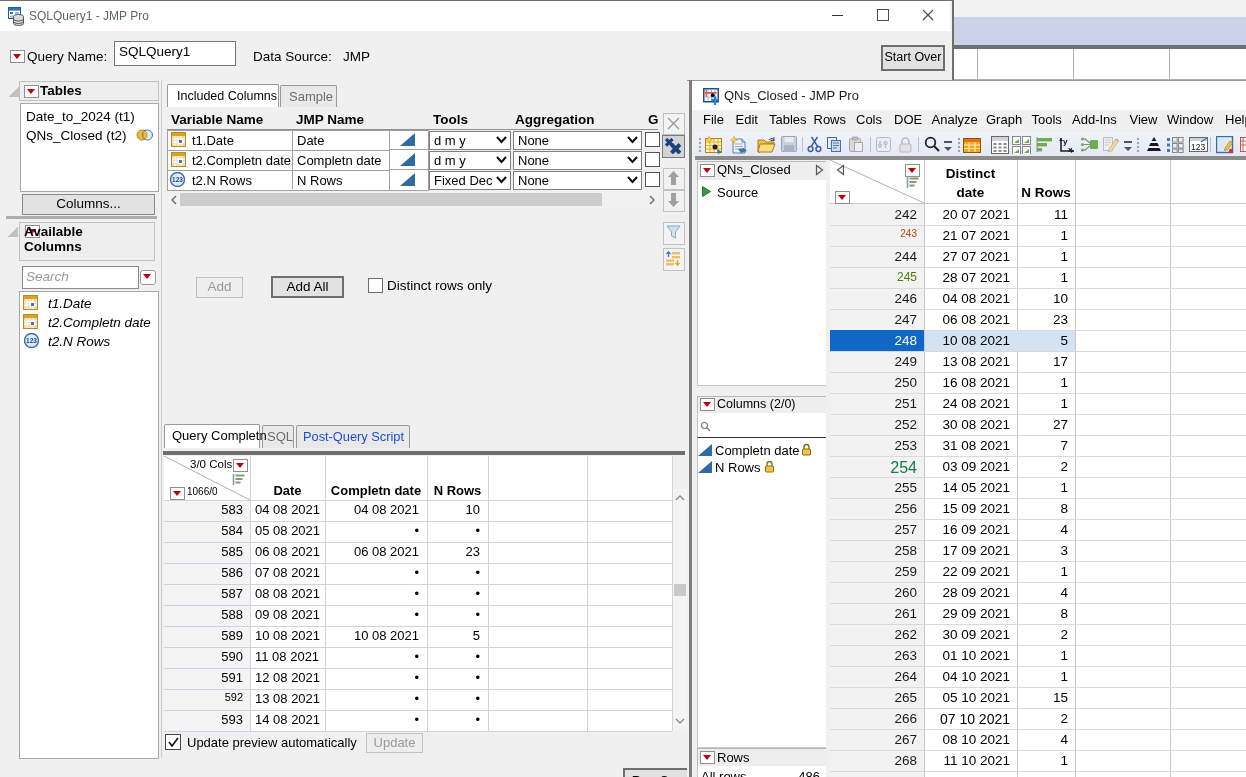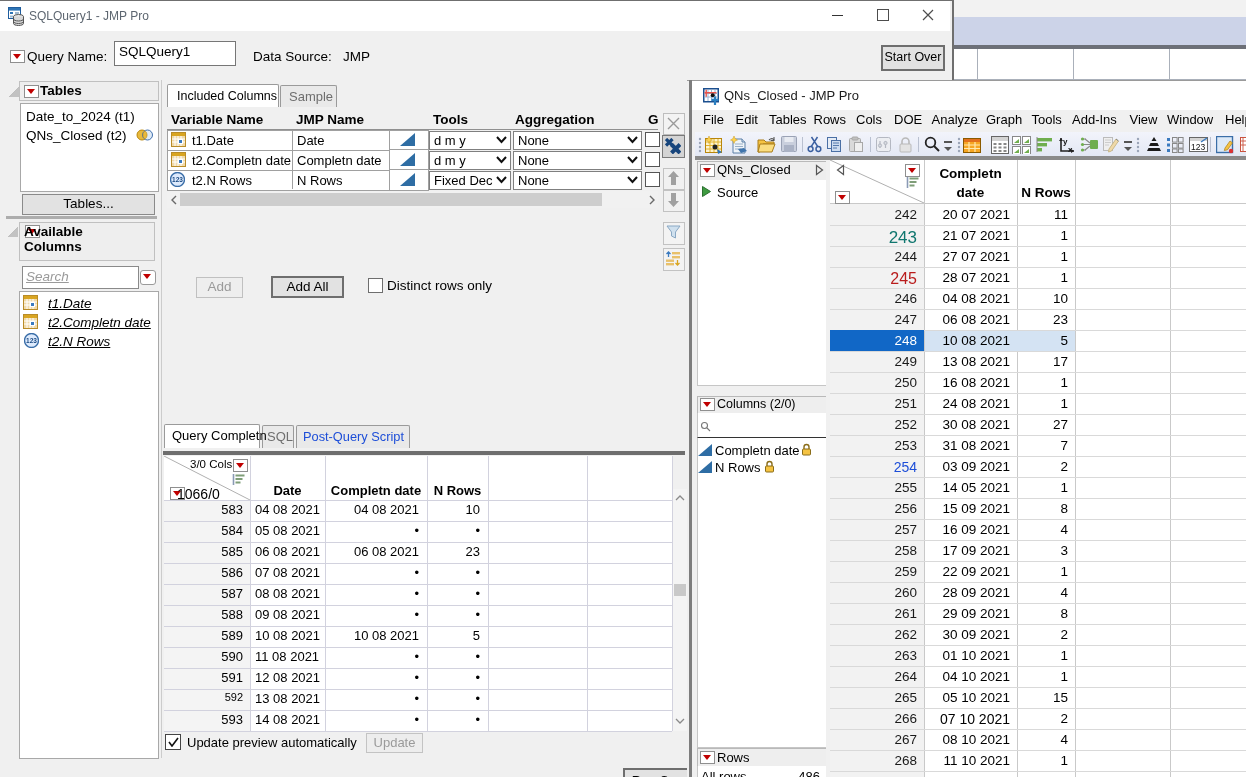--- a/index.html
+++ b/index.html
@@ -9,21 +9,21 @@
 .bd{border:1px solid #a8a8a8;background:#fff;}
 .hdr{background:#eeeeee;border:1px solid #c0c0c0;}
 .btn{background:#e2e2e2;border:1px solid #8a8a8a;text-align:center;}
 .rt{position:absolute;width:13px;height:11px;background:#fff;border:1px solid #8f8f8f;}
 .rt:after{content:"";position:absolute;left:2px;top:3px;width:0;height:0;
  border-left:4px solid transparent;border-right:4px solid transparent;border-top:5px solid #c00000;}
 .coll{position:absolute;width:0;height:0;border-left:10px solid transparent;border-bottom:10px solid #c2c2c2;filter:drop-shadow(0 0 0.5px #8a8a8a);}
 .cell{position:absolute;overflow:hidden;white-space:nowrap;}
 .r{text-align:right;}
 .b{font-weight:bold;}
-.i{font-style:italic;text-decoration:underline;}
+.i{font-style:italic;}
 svg{position:absolute;}
 </style>
 </head>
 <body>
 
 <div class="a" style="left:953px;top:0;width:293px;height:17px;background:#f2f2f2"></div>
 <div class="a" style="left:953px;top:17px;width:293px;height:28px;background:#ccd3e8"></div>
 <div class="a" style="left:953px;top:45px;width:293px;height:4px;background:#6d7078"></div>
 <div class="a" style="left:953px;top:49px;width:293px;height:31px;background:#fff"></div>
 <div class="a" style="left:977px;top:49px;width:1px;height:31px;background:#aab0ba"></div>
@@ -67,21 +67,21 @@
 <div class="rt" style="left:24px;top:85px"></div>
 <div class="a b" style="left:40px;top:83px;font-size:13.5px">Tables</div>
 <div class="a bd" style="left:20px;top:103px;width:137px;height:87px"></div>
 <div class="a" style="left:26px;top:109px;font-size:13.5px">Date_to_2024 (t1)</div>
 <div class="a" style="left:26px;top:128px;font-size:13.5px">QNs_Closed (t2)</div>
 <svg style="left:136px;top:128px" width="18" height="14" viewBox="0 0 18 14">
  <circle cx="6" cy="7" r="5" fill="#e8b93c" stroke="#b8860b"></circle>
  <circle cx="11.5" cy="7" r="5" fill="#dfeaf5" stroke="#3f6fae"></circle>
  <path d="M9 2.9a5 5 0 010 8.2 5 5 0 010-8.2z" fill="#e8b93c" stroke="#b8860b" stroke-width="0.6"></path>
 </svg>
-<div class="a btn" style="left:22px;top:194px;width:131px;height:18px;font-size:13.5px;padding-top:1px">Tables...</div>
+<div class="a btn" style="left:22px;top:194px;width:131px;height:18px;font-size:13.5px;padding-top:1px">Columns...</div>
 <div class="a" style="left:6px;top:216px;width:151px;height:3px;background:#adadad"></div>
 <div class="coll" style="left:8px;top:227px"></div>
 <div class="a hdr" style="left:19px;top:222px;width:134px;height:37px"></div>
 <div class="rt" style="left:25px;top:225px"></div>
 <div class="a b" style="left:24px;top:224px;font-size:13.5px">Available<br>Columns</div>
 <div class="a" style="left:22px;top:266px;width:115px;height:21px;background:#fff;border:1px solid #8a8a8a"></div>
 <div class="a i" style="left:26px;top:269px;color:#9a9a9a;font-size:13.5px">Search</div>
 <div class="a" style="left:140px;top:270px;width:14px;height:13px;background:#fff;border:1px solid #9a9a9a;border-radius:3px"></div>
 <div class="a" style="left:143px;top:274px;width:0;height:0;border-left:4px solid transparent;border-right:4px solid transparent;border-top:5px solid #c00000"></div>
 <div class="a bd" style="left:19px;top:291px;width:138px;height:466px"></div>
@@ -279,21 +279,21 @@
 <svg style="left:164px;top:456px" width="86" height="44" viewBox="0 0 86 44">
     <line x1="0" y1="0" x2="86" y2="44" stroke="#b0b0b0"></line>
   </svg>
 <div class="a" style="left:190px;top:458px;font-size:11.5px">3/0 Cols</div>
 <div class="rt" style="left:233px;top:459px"></div>
 <svg style="left:232px;top:473px" width="14" height="13" viewBox="0 0 14 13">
     <path d="M1.5 1v11" stroke="#8a9ab5" stroke-width="1.6"></path>
     <path d="M3.5 2.5h9M3.5 6h7M3.5 9.5h5" stroke="#7f9e78" stroke-width="2.2"></path>
   </svg>
 <div class="rt" style="left:170px;top:487px"></div>
-<div class="a" style="left:177px;top:486px;font-size:14px">1066/0</div>
+<div class="a" style="left:187px;top:486px;font-size:10px">1066/0</div>
 <div class="cell b" style="left:250px;top:483px;width:75px;font-size:13px;text-align:center">Date</div>
 <div class="cell b" style="left:325px;top:483px;width:102px;font-size:13px;text-align:center">Completn date</div>
 <div class="cell b" style="left:427px;top:483px;width:61px;font-size:13px;text-align:center">N Rows</div>
 <div class="cell r" style="left:164px;top:502px;width:79px;font-size:13px">583</div>
 <div class="cell" style="left:255px;top:502px;width:67px;font-size:13px">04 08 2021</div>
 <div class="cell r" style="left:325px;top:502px;width:94px;font-size:13px">04 08 2021</div>
 <div class="cell r" style="left:427px;top:502px;width:53px;font-size:13px">10</div>
 <div class="cell r" style="left:164px;top:523px;width:79px;font-size:13px">584</div>
 <div class="cell" style="left:255px;top:523px;width:67px;font-size:13px">05 08 2021</div>
 <div class="cell r" style="left:325px;top:523px;width:94px;font-size:13px">•</div>
@@ -645,35 +645,35 @@
   </svg>
 <svg style="left:836px;top:164px" width="9" height="12" viewBox="0 0 9 12">
     <path d="M7.5 1.5l-6 4.5 6 4.5z" fill="none" stroke="#555" stroke-width="1.2"></path>
   </svg>
 <div class="rt" style="left:905px;top:164px"></div>
 <svg style="left:906px;top:176px" width="14" height="13" viewBox="0 0 14 13">
     <path d="M1.5 1v11" stroke="#8a9ab5" stroke-width="1.6"></path>
     <path d="M3.5 2.5h9M3.5 6h7M3.5 9.5h5" stroke="#7f9e78" stroke-width="2.2"></path>
   </svg>
 <div class="rt" style="left:835px;top:191px"></div>
-<div class="cell b" style="left:924px;top:166px;width:93px;text-align:center;font-size:13.5px">Completn</div>
+<div class="cell b" style="left:924px;top:166px;width:93px;text-align:center;font-size:13.5px">Distinct</div>
 <div class="cell b" style="left:924px;top:185px;width:93px;text-align:center;font-size:13.5px">date</div>
 <div class="cell b" style="left:1017px;top:185px;width:58px;text-align:center;font-size:13.5px">N Rows</div>
 <div class="a" style="left:830px;top:330px;width:94px;height:21px;background:#1167c6"></div>
 <div class="a" style="left:925px;top:331px;width:150px;height:20px;background:#d4e3f3"></div>
 <div class="cell r" style="left:830px;top:207px;width:87px;font-size:13.5px;color:#1a1a1a">242</div>
 <div class="cell r" style="left:924px;top:207px;width:86px;font-size:13.5px">20 07 2021</div>
 <div class="cell r" style="left:1017px;top:207px;width:51px;font-size:13.5px">11</div>
-<div class="cell r" style="left:830px;top:228px;width:87px;font-size:17px;color:#0f766e">243</div>
+<div class="cell r" style="left:830px;top:228px;width:87px;font-size:10px;color:#c2410c">243</div>
 <div class="cell r" style="left:924px;top:228px;width:86px;font-size:13.5px">21 07 2021</div>
 <div class="cell r" style="left:1017px;top:228px;width:51px;font-size:13.5px">1</div>
 <div class="cell r" style="left:830px;top:249px;width:87px;font-size:13.5px;color:#1a1a1a">244</div>
 <div class="cell r" style="left:924px;top:249px;width:86px;font-size:13.5px">27 07 2021</div>
 <div class="cell r" style="left:1017px;top:249px;width:51px;font-size:13.5px">1</div>
-<div class="cell r" style="left:830px;top:270px;width:87px;font-size:16px;color:#b91c1c">245</div>
+<div class="cell r" style="left:830px;top:270px;width:87px;font-size:12px;color:#4d7c0f">245</div>
 <div class="cell r" style="left:924px;top:270px;width:86px;font-size:13.5px">28 07 2021</div>
 <div class="cell r" style="left:1017px;top:270px;width:51px;font-size:13.5px">1</div>
 <div class="cell r" style="left:830px;top:291px;width:87px;font-size:13.5px;color:#1a1a1a">246</div>
 <div class="cell r" style="left:924px;top:291px;width:86px;font-size:13.5px">04 08 2021</div>
 <div class="cell r" style="left:1017px;top:291px;width:51px;font-size:13.5px">10</div>
 <div class="cell r" style="left:830px;top:312px;width:87px;font-size:13.5px;color:#1a1a1a">247</div>
 <div class="cell r" style="left:924px;top:312px;width:86px;font-size:13.5px">06 08 2021</div>
 <div class="cell r" style="left:1017px;top:312px;width:51px;font-size:13.5px">23</div>
 <div class="cell r" style="left:830px;top:333px;width:87px;font-size:13.5px;color:#fff">248</div>
 <div class="cell r" style="left:924px;top:333px;width:86px;font-size:13.5px">10 08 2021</div>
@@ -686,21 +686,21 @@
 <div class="cell r" style="left:1017px;top:375px;width:51px;font-size:13.5px">1</div>
 <div class="cell r" style="left:830px;top:396px;width:87px;font-size:13.5px;color:#1a1a1a">251</div>
 <div class="cell r" style="left:924px;top:396px;width:86px;font-size:13.5px">24 08 2021</div>
 <div class="cell r" style="left:1017px;top:396px;width:51px;font-size:13.5px">1</div>
 <div class="cell r" style="left:830px;top:417px;width:87px;font-size:13.5px;color:#1a1a1a">252</div>
 <div class="cell r" style="left:924px;top:417px;width:86px;font-size:13.5px">30 08 2021</div>
 <div class="cell r" style="left:1017px;top:417px;width:51px;font-size:13.5px">27</div>
 <div class="cell r" style="left:830px;top:438px;width:87px;font-size:13.5px;color:#1a1a1a">253</div>
 <div class="cell r" style="left:924px;top:438px;width:86px;font-size:13.5px">31 08 2021</div>
 <div class="cell r" style="left:1017px;top:438px;width:51px;font-size:13.5px">7</div>
-<div class="cell r" style="left:830px;top:459px;width:87px;font-size:14px;color:#1d4ed8">254</div>
+<div class="cell r" style="left:830px;top:459px;width:87px;font-size:16px;color:#15803d">254</div>
 <div class="cell r" style="left:924px;top:459px;width:86px;font-size:13.5px">03 09 2021</div>
 <div class="cell r" style="left:1017px;top:459px;width:51px;font-size:13.5px">2</div>
 <div class="cell r" style="left:830px;top:480px;width:87px;font-size:13.5px;color:#1a1a1a">255</div>
 <div class="cell r" style="left:924px;top:480px;width:86px;font-size:13.5px">14 05 2021</div>
 <div class="cell r" style="left:1017px;top:480px;width:51px;font-size:13.5px">1</div>
 <div class="cell r" style="left:830px;top:501px;width:87px;font-size:13.5px;color:#1a1a1a">256</div>
 <div class="cell r" style="left:924px;top:501px;width:86px;font-size:13.5px">15 09 2021</div>
 <div class="cell r" style="left:1017px;top:501px;width:51px;font-size:13.5px">8</div>
 <div class="cell r" style="left:830px;top:522px;width:87px;font-size:13.5px;color:#1a1a1a">257</div>
 <div class="cell r" style="left:924px;top:522px;width:86px;font-size:13.5px">16 09 2021</div>

